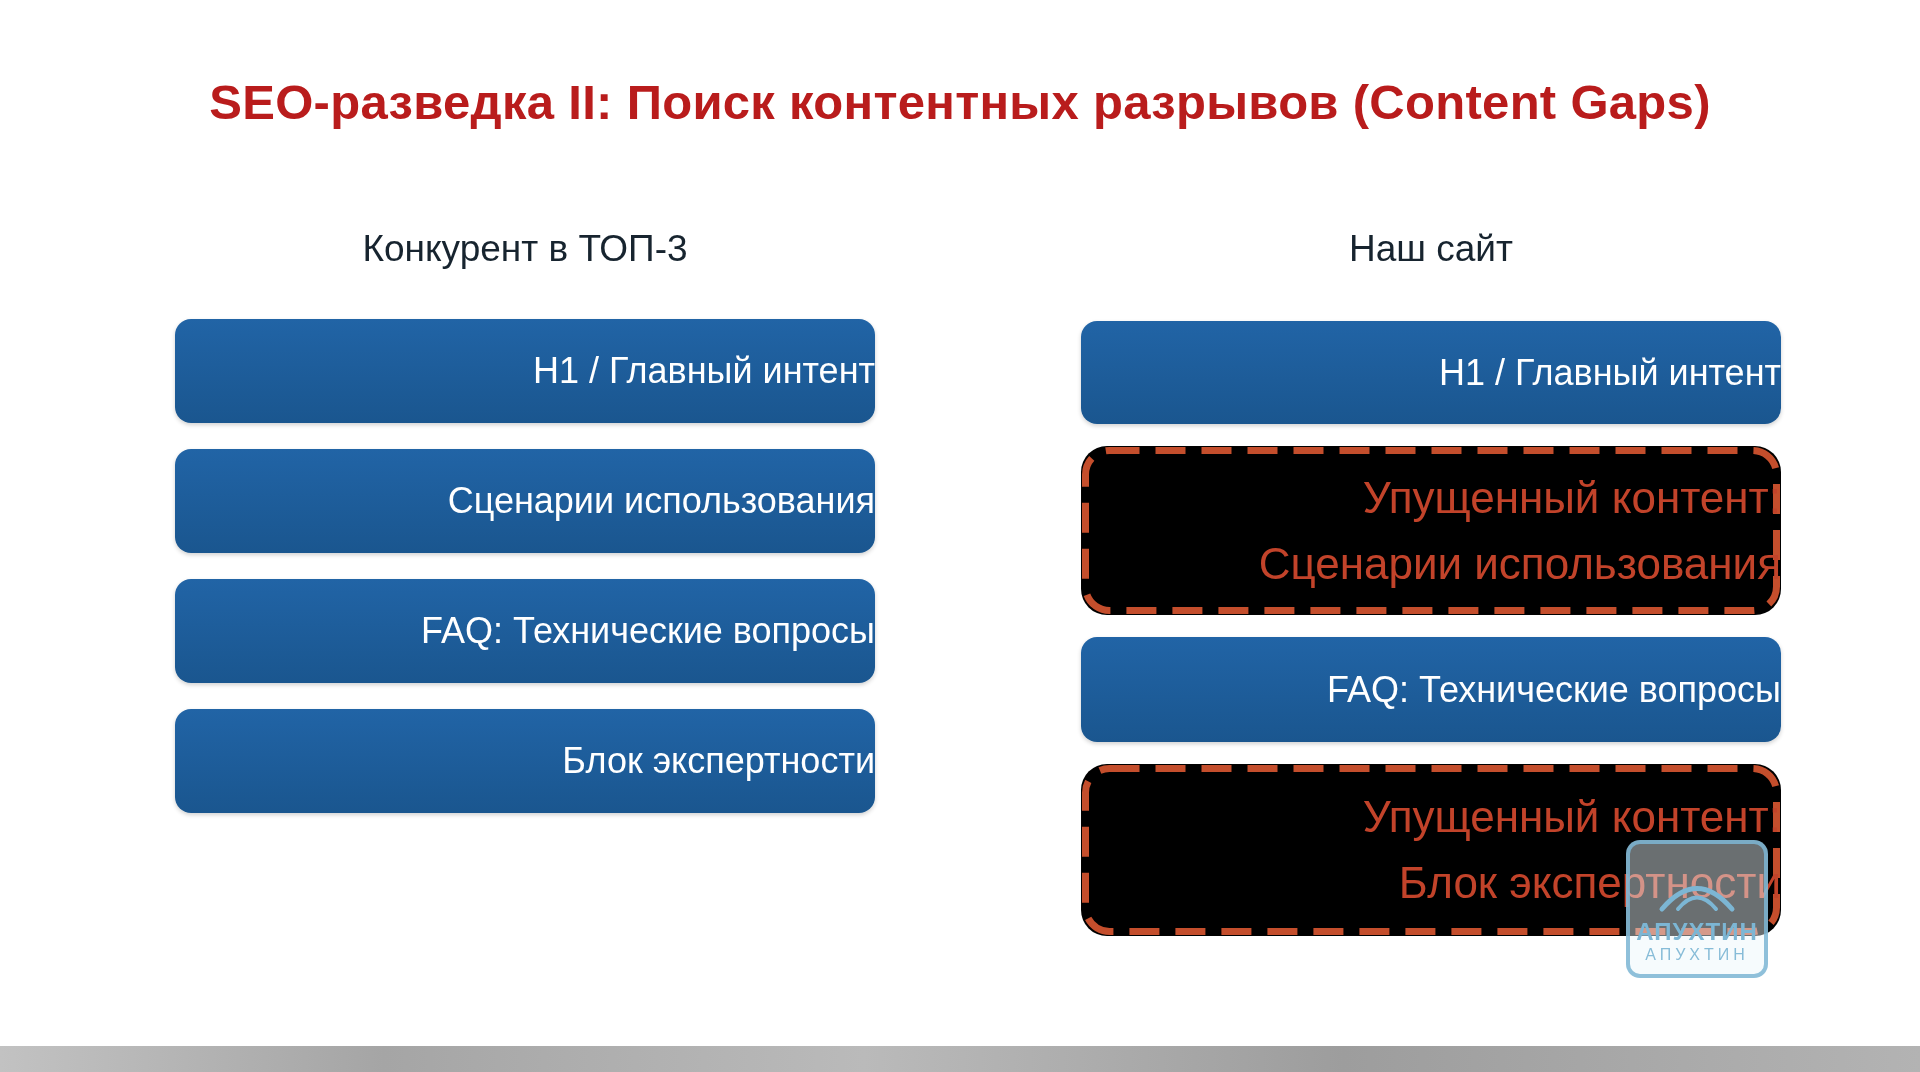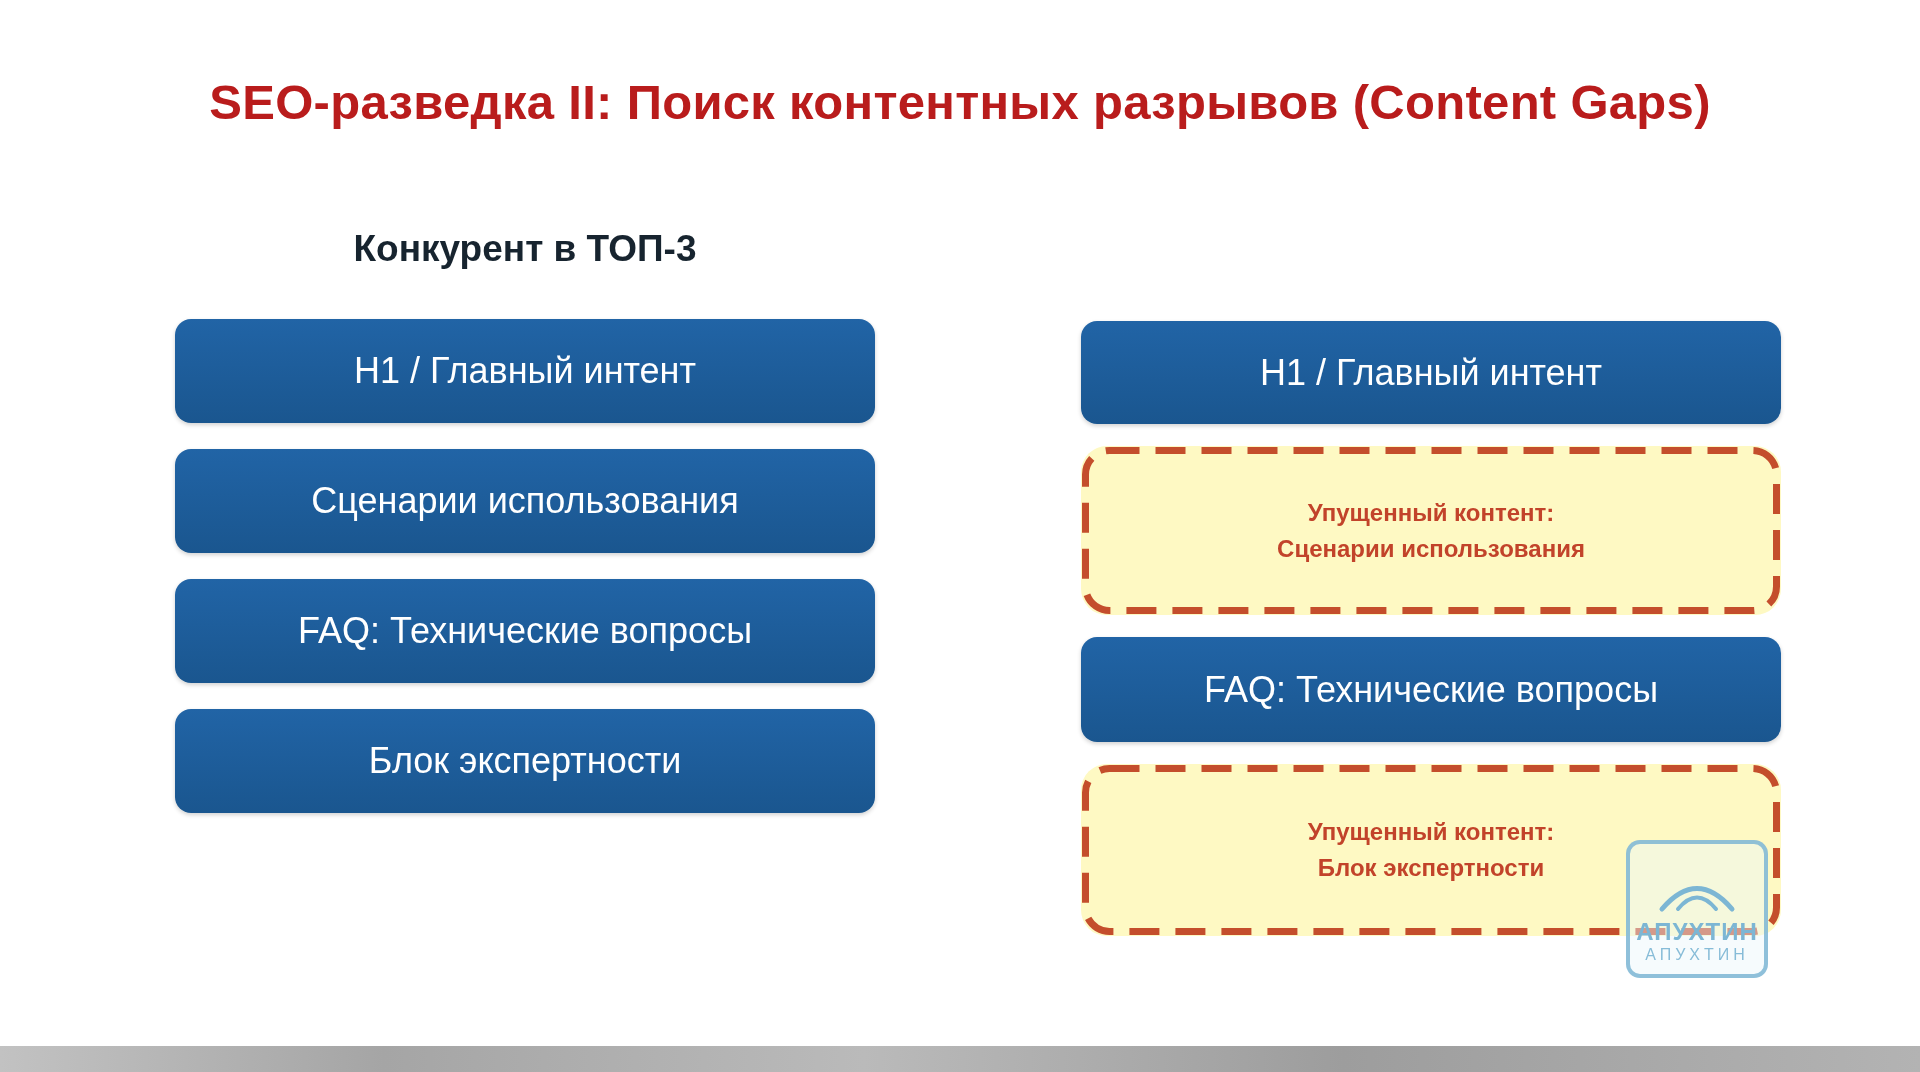--- a/index.html
+++ b/index.html
@@ -26,58 +26,58 @@
     color: #b91c1c;
     letter-spacing: 0.3px;
   }
 
   .col-header {
     position: absolute;
     top: 228px;
     width: 700px;
     text-align: center;
     font-size: 37px;
-    font-weight: 700;
+    font-weight: 400;
     color: #17242f;
   }
   .col-header.left  { left: 175px; }
   .col-header.right { left: 1081px; }
 
   .column {
     position: absolute;
     width: 700px;
     display: flex;
     flex-direction: column;
   }
   .column.left  { left: 175px;  top: 319px; gap: 26px; }
   .column.right { left: 1081px; top: 321px; gap: 22px; }
 
   .box {
     position: relative;
     display: flex;
     flex-direction: column;
-    align-items: center;
+    align-items: flex-end;
     justify-content: center;
     text-align: center;
     border-radius: 16px;
   }
   .box.solid {
     background: linear-gradient(180deg, #2164a6 0%, #1a568f 100%);
     color: #ffffff;
     font-size: 36px;
     font-weight: 500;
     box-shadow: 0 2px 4px rgba(0,0,0,0.18);
   }
   .column.left .box.solid { height: 104px; }
 
   .box.gap {
-    background: #fef9c3;
+    background: #000000;
     color: #c2432a;
-    font-size: 24px;
-    font-weight: 700;
+    font-size: 44px;
+    font-weight: 400;
     line-height: 1.5;
     border-radius: 26px;
   }
   .box.gap .dash {
     position: absolute;
     inset: 0;
     width: 100%;
     height: 100%;
     pointer-events: none;
   }
@@ -125,20 +125,21 @@
   }
 </style>
 </head>
 <body>
 
 <div class="canvas">
 
   <h1 class="title">SEO-разведка II: Поиск контентных разрывов (Content Gaps)</h1>
 
   <div class="col-header left">Конкурент в ТОП-3</div>
+  <div class="col-header right">Наш сайт</div>
 
   <div class="column left">
     <div class="box solid">
       <span class="line">H1 / Главный интент</span>
     </div>
     <div class="box solid">
       <span class="line">Сценарии использования</span>
     </div>
     <div class="box solid">
       <span class="line">FAQ: Технические вопросы</span>

